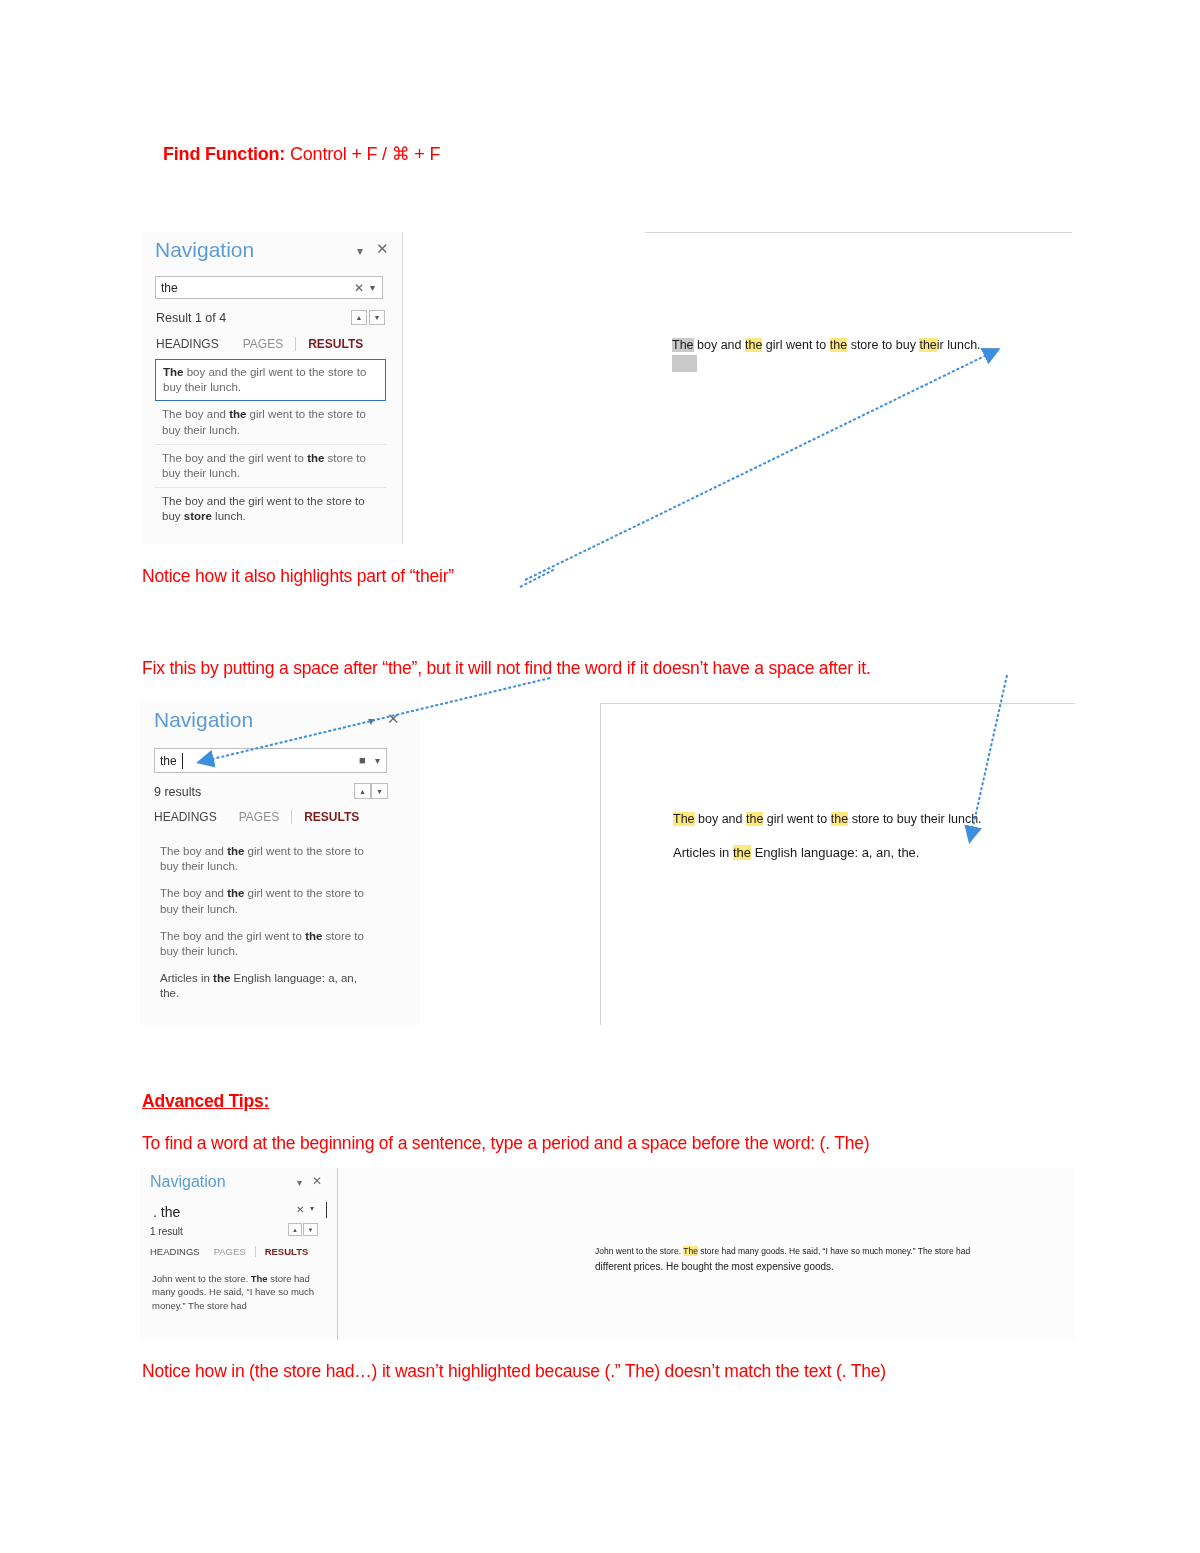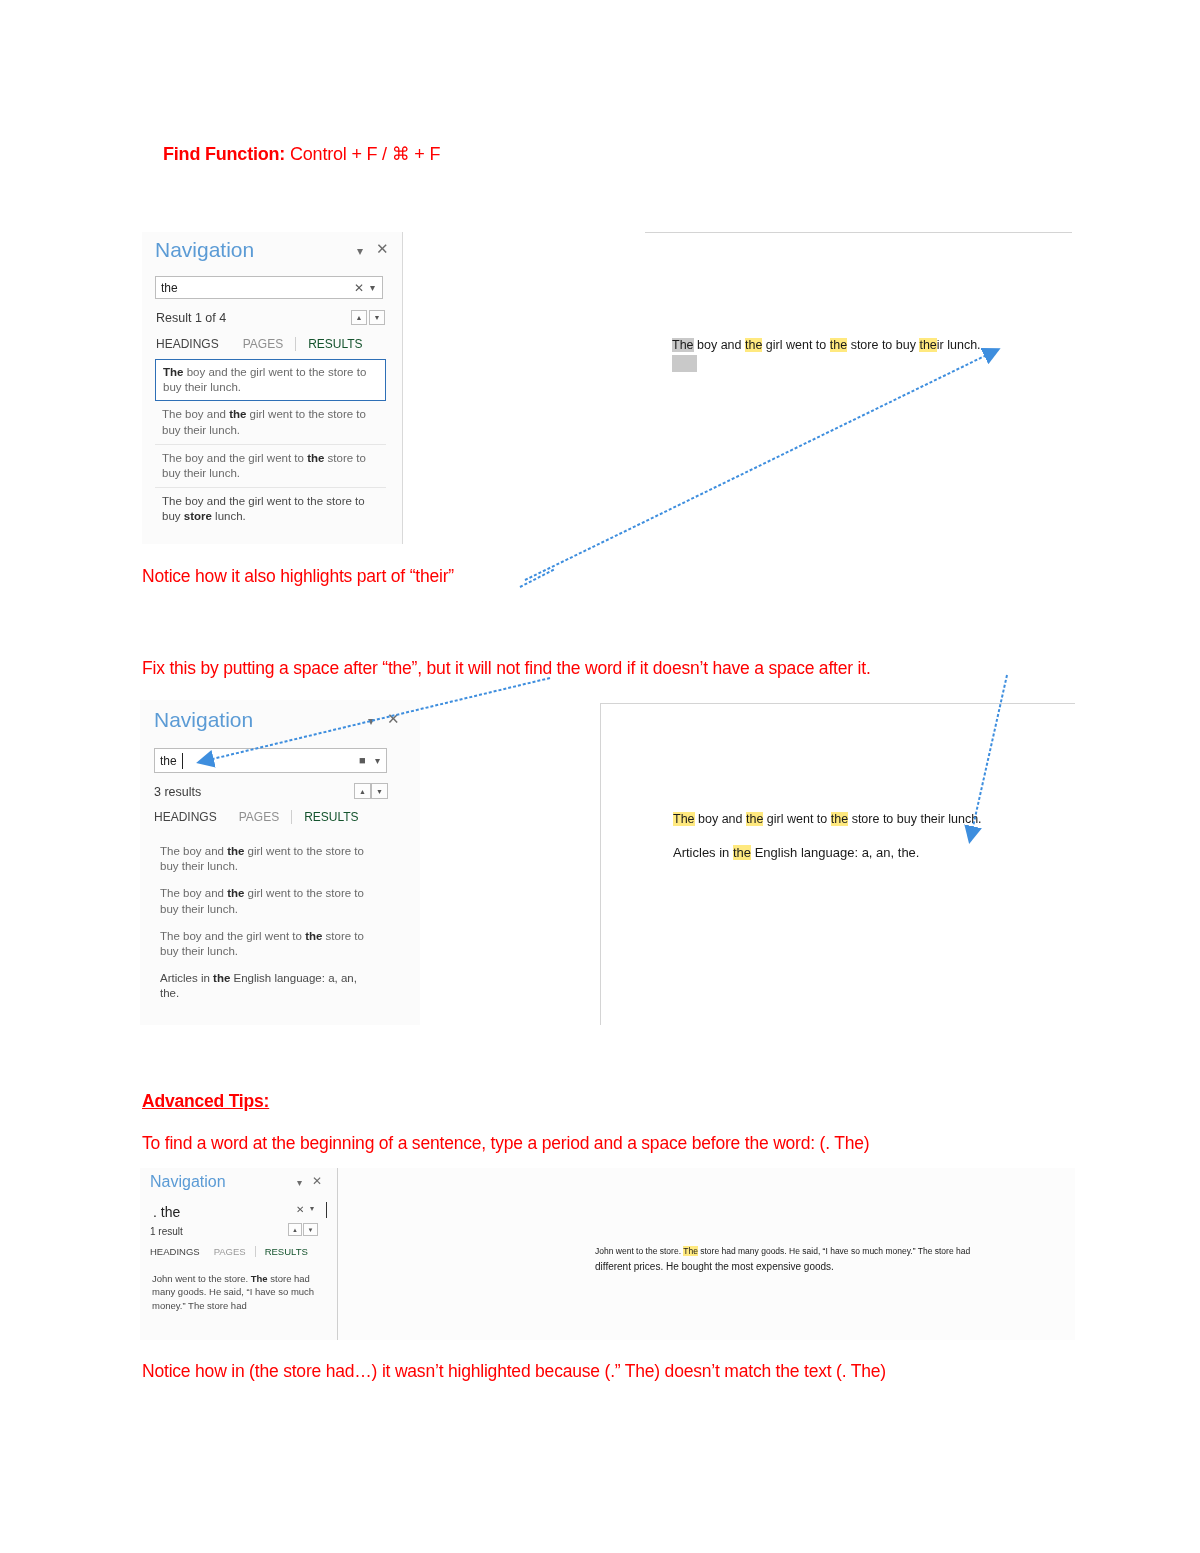--- a/index.html
+++ b/index.html
@@ -98,22 +98,22 @@
     display: flex;
     align-items: center;
     color: #444;
     white-space: nowrap;
   }
   .nav-tabs .sep {
     background: #cfcfcf;
     width: 1px;
   }
   .nav-tabs .active {
-    color: #14532d;
-    font-weight: normal;
+    color: #7f1d1d;
+    font-weight: bold;
   }
   .res-list { position: absolute; }
   .res {
     position: relative;
     box-sizing: border-box;
     color: #6a6a6a;
     border-bottom: 1px solid #e6e6e6;
     line-height: 1.32;
   }
   .res.sel {
@@ -235,21 +235,21 @@
       <div class="nav-ctl" style="left:228px; top:14px; font-size:12px;">▾</div>
       <div class="nav-ctl" style="left:247px; top:10px; font-size:15px;">✕</div>
 
       <div class="nav-search" style="left:14px; top:48px; width:233px; height:25px;">
         <span class="q" style="top:5px; font-size:12px;">the </span>
         <span class="caret" style="left:27px; top:4px; height:16px;"></span>
         <span class="clr" style="left:204px; top:5px; font-size:11px;">■</span>
         <span class="dd" style="left:220px; top:6px; font-size:10px;">▾</span>
       </div>
 
-      <div class="nav-count" style="left:14px; top:85px; font-size:12.5px;">3 results</div>
+      <div class="nav-count" style="left:14px; top:85px; font-size:12.5px;">9 results</div>
 
       <div class="spin" style="left:214px; top:83px;">
         <div class="btn" style="width:17px; height:16px; font-size:7px;">▲</div>
         <div class="btn" style="width:17px; height:16px; font-size:7px;">▼</div>
       </div>
 
       <div class="nav-tabs" style="left:14px; top:110px; font-size:12px; width:240px;">
         <span>HEADINGS</span>
         <span style="width:22px;"></span>
         <span style="color:#8f8f8f;">PAGES</span>

